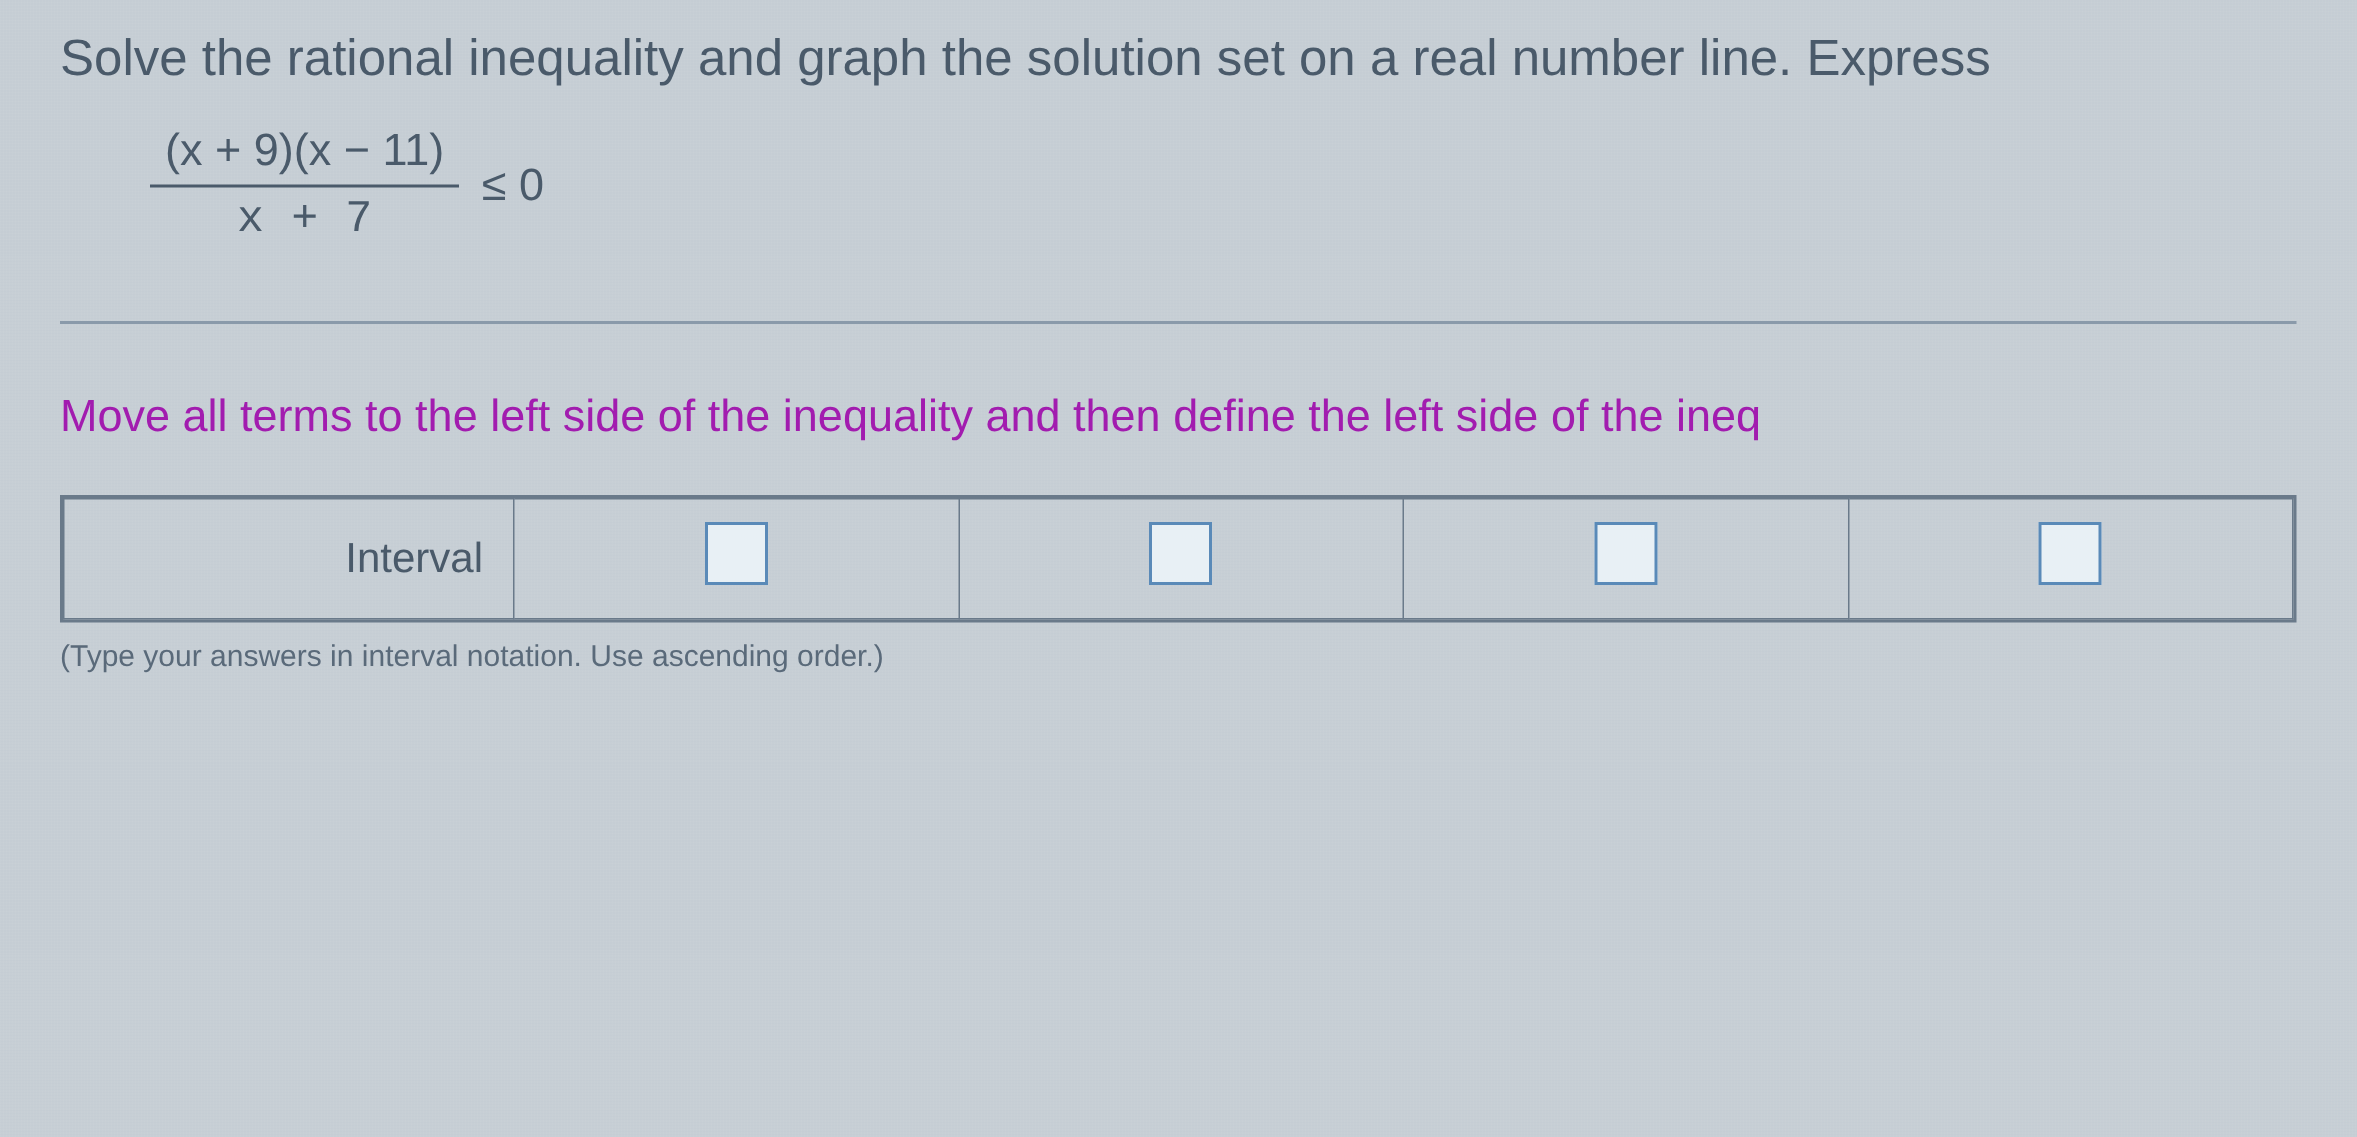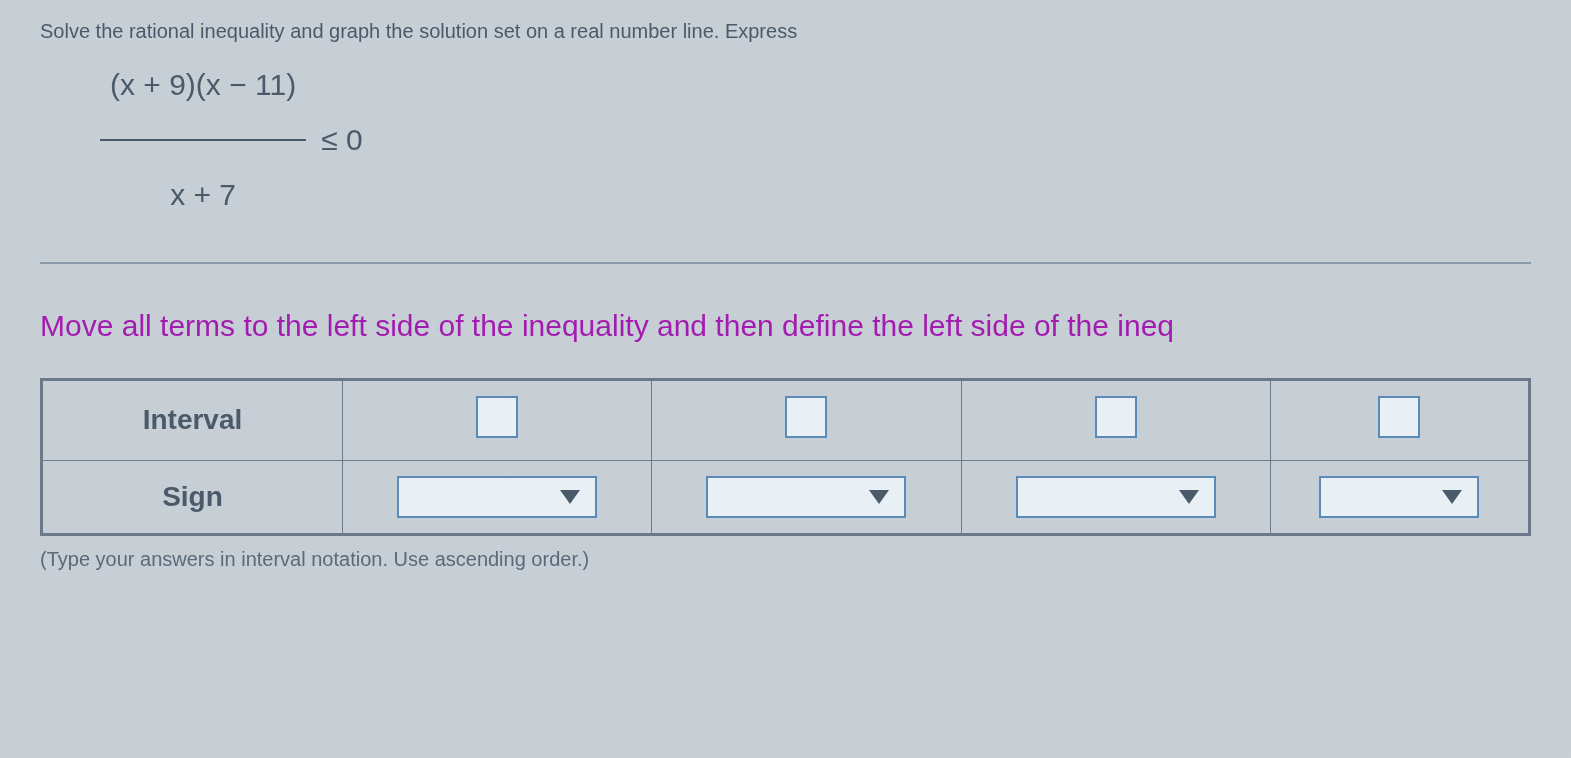--- a/index.html
+++ b/index.html
@@ -15,55 +15,55 @@
         repeating-linear-gradient(0deg, rgba(255,255,255,0.03) 0px, rgba(255,255,255,0.03) 1px, transparent 1px, transparent 2px),
         repeating-linear-gradient(90deg, rgba(255,255,255,0.03) 0px, rgba(255,255,255,0.03) 1px, transparent 1px, transparent 2px);
       width: 1571px;
       height: 758px;
       padding: 20px 40px;
       color: #4a5568;
       overflow: hidden;
     }
     
     .question-text {
-      font-size: 20px;
+      font-size: 34px;
       color: #4a5a6a;
       margin-bottom: 25px;
       white-space: nowrap;
     }
     
     .fraction-container {
       display: flex;
       align-items: center;
       margin-left: 60px;
       margin-bottom: 50px;
       font-size: 30px;
       color: #4a5a6a;
     }
     
     .fraction {
       display: inline-flex;
       flex-direction: column;
       align-items: center;
       margin-right: 15px;
-      gap: 32px;
     }
     
     .numerator {
       padding: 0 10px 5px 10px;
     }
     
     .fraction-bar {
       width: 100%;
       height: 2px;
       background: #4a5a6a;
     }
     
     .denominator {
       padding: 5px 10px 0 10px;
+      font-family: Liberation Mono, monospace;
     }
     
     .inequality-right {
       font-size: 30px;
     }
     
     .divider {
       border: none;
       border-top: 2px solid #8a9aaa;
       margin: 30px 0 40px 0;
@@ -91,21 +91,22 @@
       border: 1px solid #6a7a8a;
       padding: 15px 20px;
       font-size: 28px;
       color: #4a5a6a;
       text-align: center;
       height: 70px;
     }
     
     td.label-cell {
       width: 300px;
-      font-weight: bold;
+      font-weight: normal;
+      text-align: right;
     }
     
     .input-box {
       display: inline-block;
       width: 42px;
       height: 42px;
       border: 2px solid #5a8ab8;
       background: #e8f0f5;
     }
     
@@ -169,40 +170,17 @@
       <td>
         <span class="input-box"></span>
       </td>
       <td>
         <span class="input-box"></span>
       </td>
       <td>
         <span class="input-box"></span>
       </td>
     </tr>
-    <tr>
-      <td class="label-cell">Sign</td>
-      <td>
-        <span class="dropdown-box">
-          <span class="dropdown-arrow"></span>
-        </span>
-      </td>
-      <td>
-        <span class="dropdown-box">
-          <span class="dropdown-arrow"></span>
-        </span>
-      </td>
-      <td>
-        <span class="dropdown-box">
-          <span class="dropdown-arrow"></span>
-        </span>
-      </td>
-      <td>
-        <span class="dropdown-box narrow">
-          <span class="dropdown-arrow"></span>
-        </span>
-      </td>
-    </tr>
   </tbody>
     </table>
 </div>
 
 <div class="note-text">(Type your answers in interval notation. Use ascending order.)</div>
 
 </body></html>

